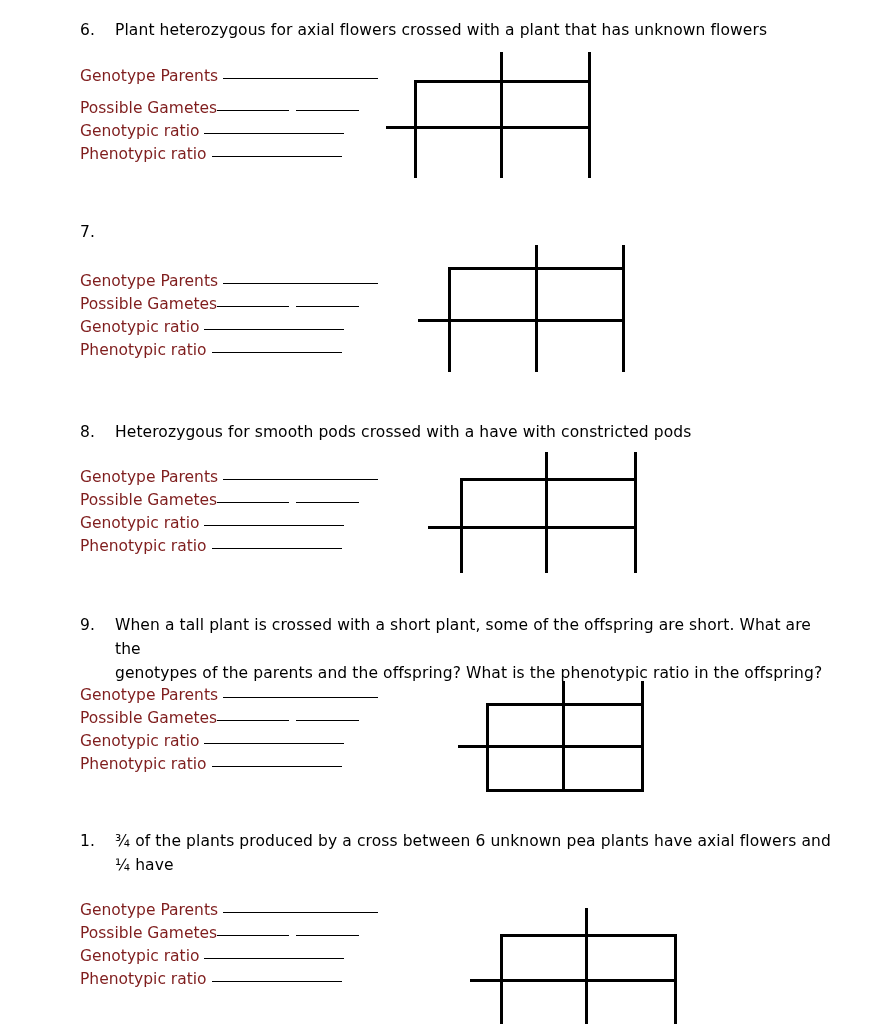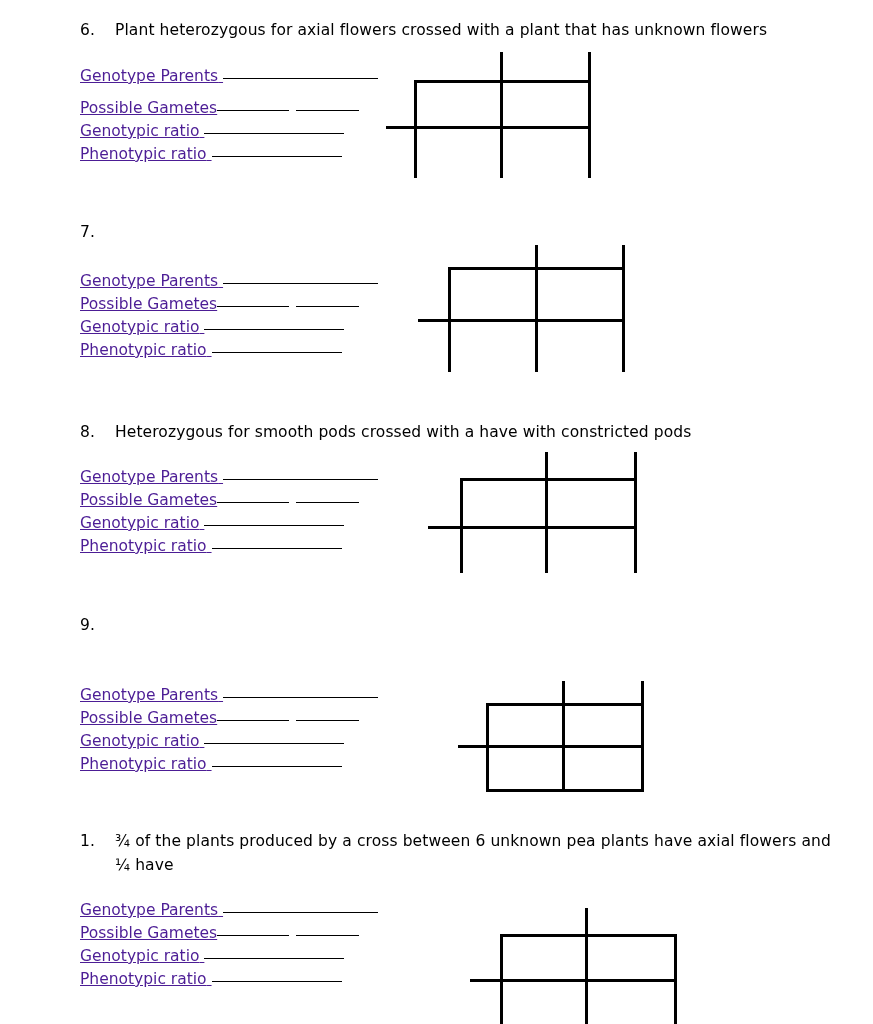--- a/index.html
+++ b/index.html
@@ -58,22 +58,21 @@
   .answers {
     position: absolute;
     left: 80px;
     top: 0;
     width: 330px;
   }
   .ans-row {
     position: relative;
     font-size: 15.5px;
     white-space: nowrap;
-    color: #4c1d95;
-    text-decoration: underline;
+    color: #7f1d1d;
   }
   .ans-label {
     font-size: 15.5px;
   }
   .blank {
     display: inline-block;
     border-bottom: 1.6px solid #000;
     vertical-align: 2px;
     height: 0;
   }
@@ -188,20 +187,22 @@
     <div class="pline h" style="left:460px; top:478px; width:177px;"></div>
     <div class="pline h" style="left:428px; top:526px; width:209px; height:3px;"></div>
     <div class="pline v" style="left:460px; top:478px; height:95px;"></div>
     <div class="pline v" style="left:545px; top:452px; height:121px;"></div>
     <div class="pline v" style="left:634px; top:452px; height:121px;"></div>
   </div>
 
   <div class="question" style="top:613px;">
     <div class="q-head">
       <span class="q-num">9.</span>
+      <span class="q-text">When a tall plant is crossed with a short plant, some of the offspring are short. What are the</span>
+      <span class="q-text">genotypes of the parents and the offspring? What is the phenotypic ratio in the offspring?</span>
     </div>
   </div>
 
   <div class="answers" style="top:686px;">
     <div class="ans-row" style="margin-bottom:5px;">
       <span class="ans-label">Genotype Parents</span>
       <span class="blank" style="width:155px;"></span>
     </div>
     <div class="ans-row" style="margin-bottom:5px;">
       <span class="ans-label">Possible Gametes</span><span class="blank" style="width:72px;"></span><span style="display:inline-block;width:7px;"></span><span class="blank" style="width:63px;"></span>

